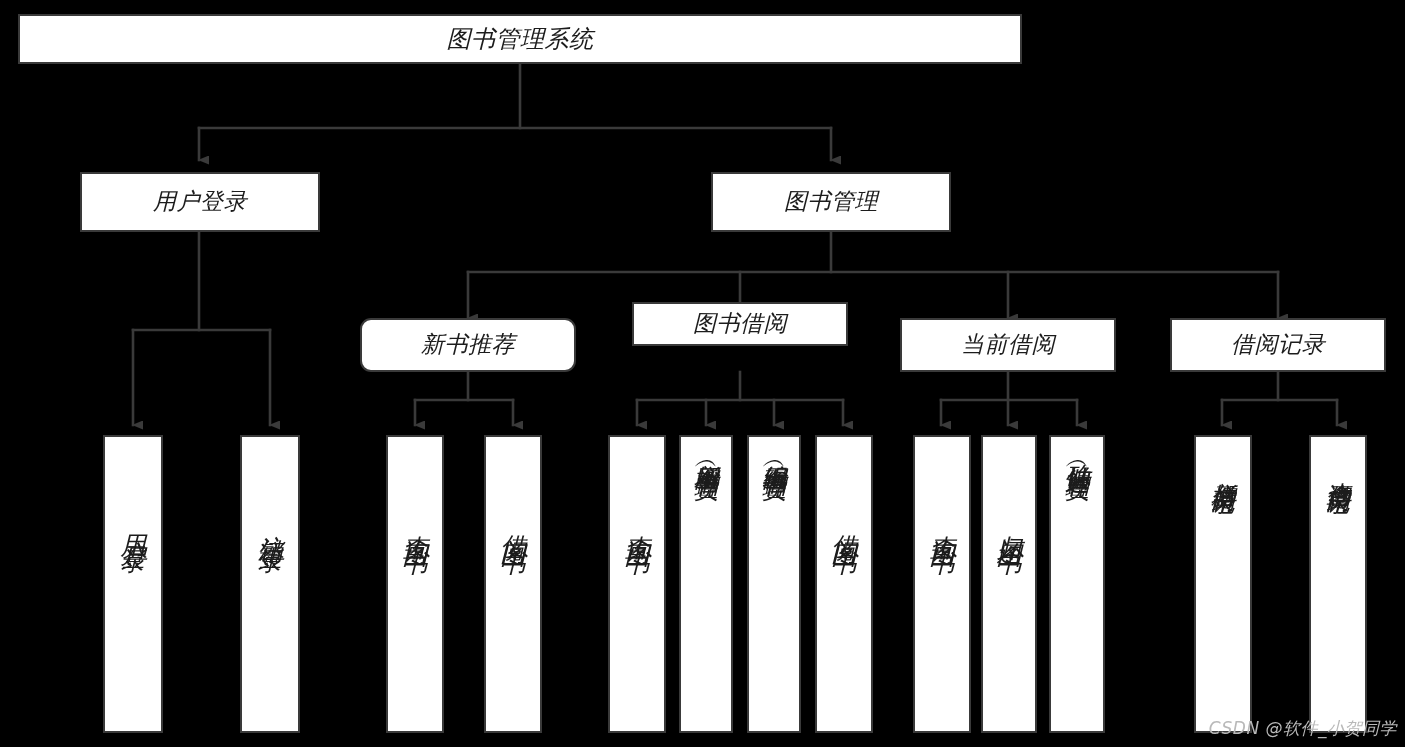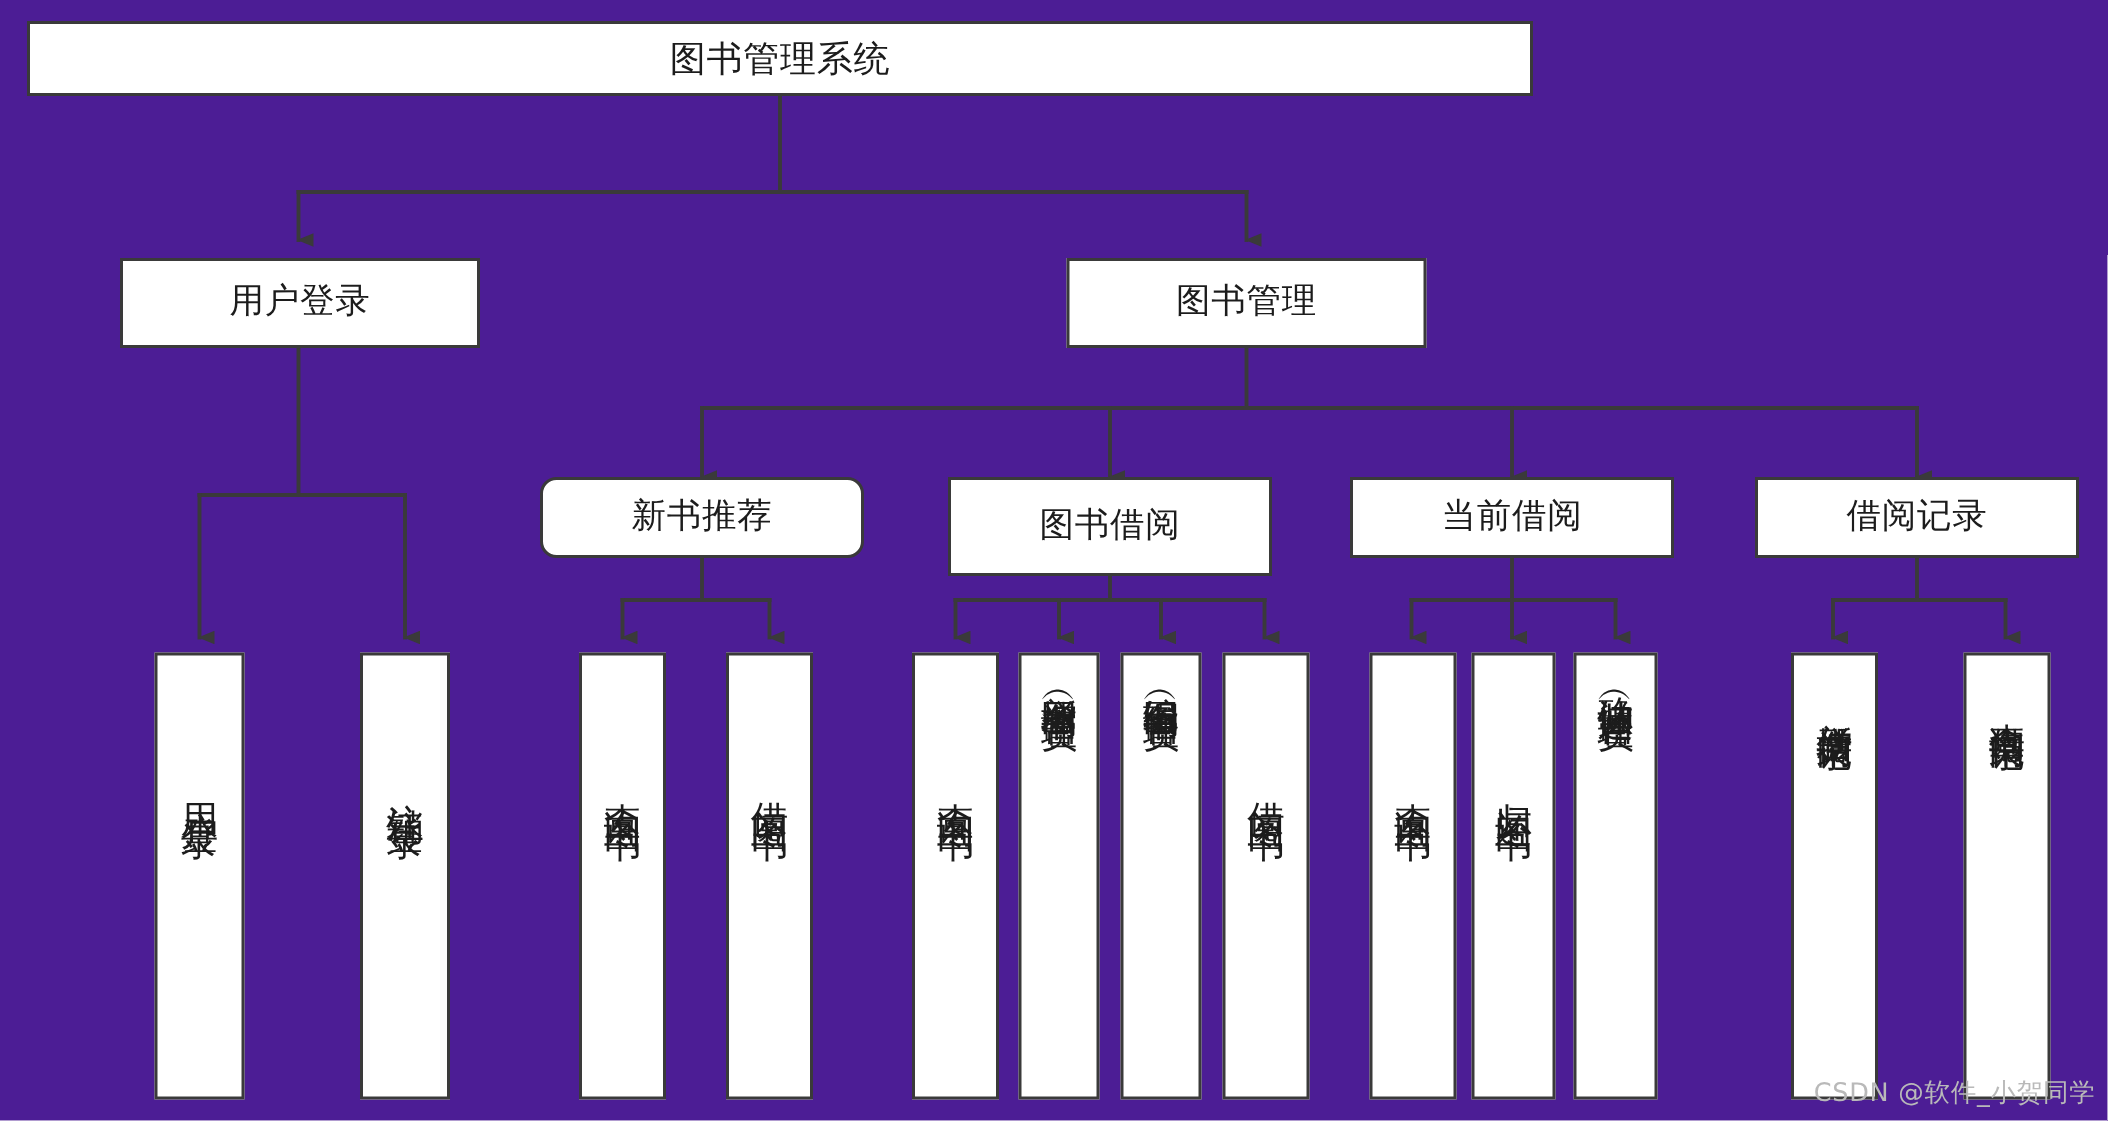--- a/index.html
+++ b/index.html
@@ -8,22 +8,23 @@
     padding: 0;
     background: #ffffff;
   }
   body {
     font-family: "DejaVu Sans", "Liberation Sans", sans-serif;
   }
   #diagram-root {
     position: relative;
     width: 1405px;
     height: 747px;
-    background: #4c1d95;
+    background: #000000;
     overflow: hidden;
+    font-style: italic;
   }
   #diagram-svg {
     position: absolute;
     left: 0;
     top: 0;
     width: 1405px;
     height: 747px;
   }
   .node-box {
     position: absolute;
@@ -142,21 +143,21 @@
   </div>
 
   <div class="node-box node-h" style="left:711px; top:172px; width:240px; height:60px;">
     <span class="node-label">图书管理</span>
   </div>
 
   <div class="node-box node-h" style="left:360px; top:318px; width:216px; height:54px;border-radius:11px;">
     <span class="node-label">新书推荐</span>
   </div>
 
-  <div class="node-box node-h" style="left:632px; top:318px; width:216px; height:66px;">
+  <div class="node-box node-h" style="left:632px; top:302px; width:216px; height:44px;">
     <span class="node-label">图书借阅</span>
   </div>
 
   <div class="node-box node-h" style="left:1170px; top:318px; width:216px; height:54px;">
     <span class="node-label">借阅记录</span>
   </div>
 
   <div class="node-box node-h" style="left:900px; top:318px; width:216px; height:54px;">
     <span class="node-label">当前借阅</span>
   </div>

